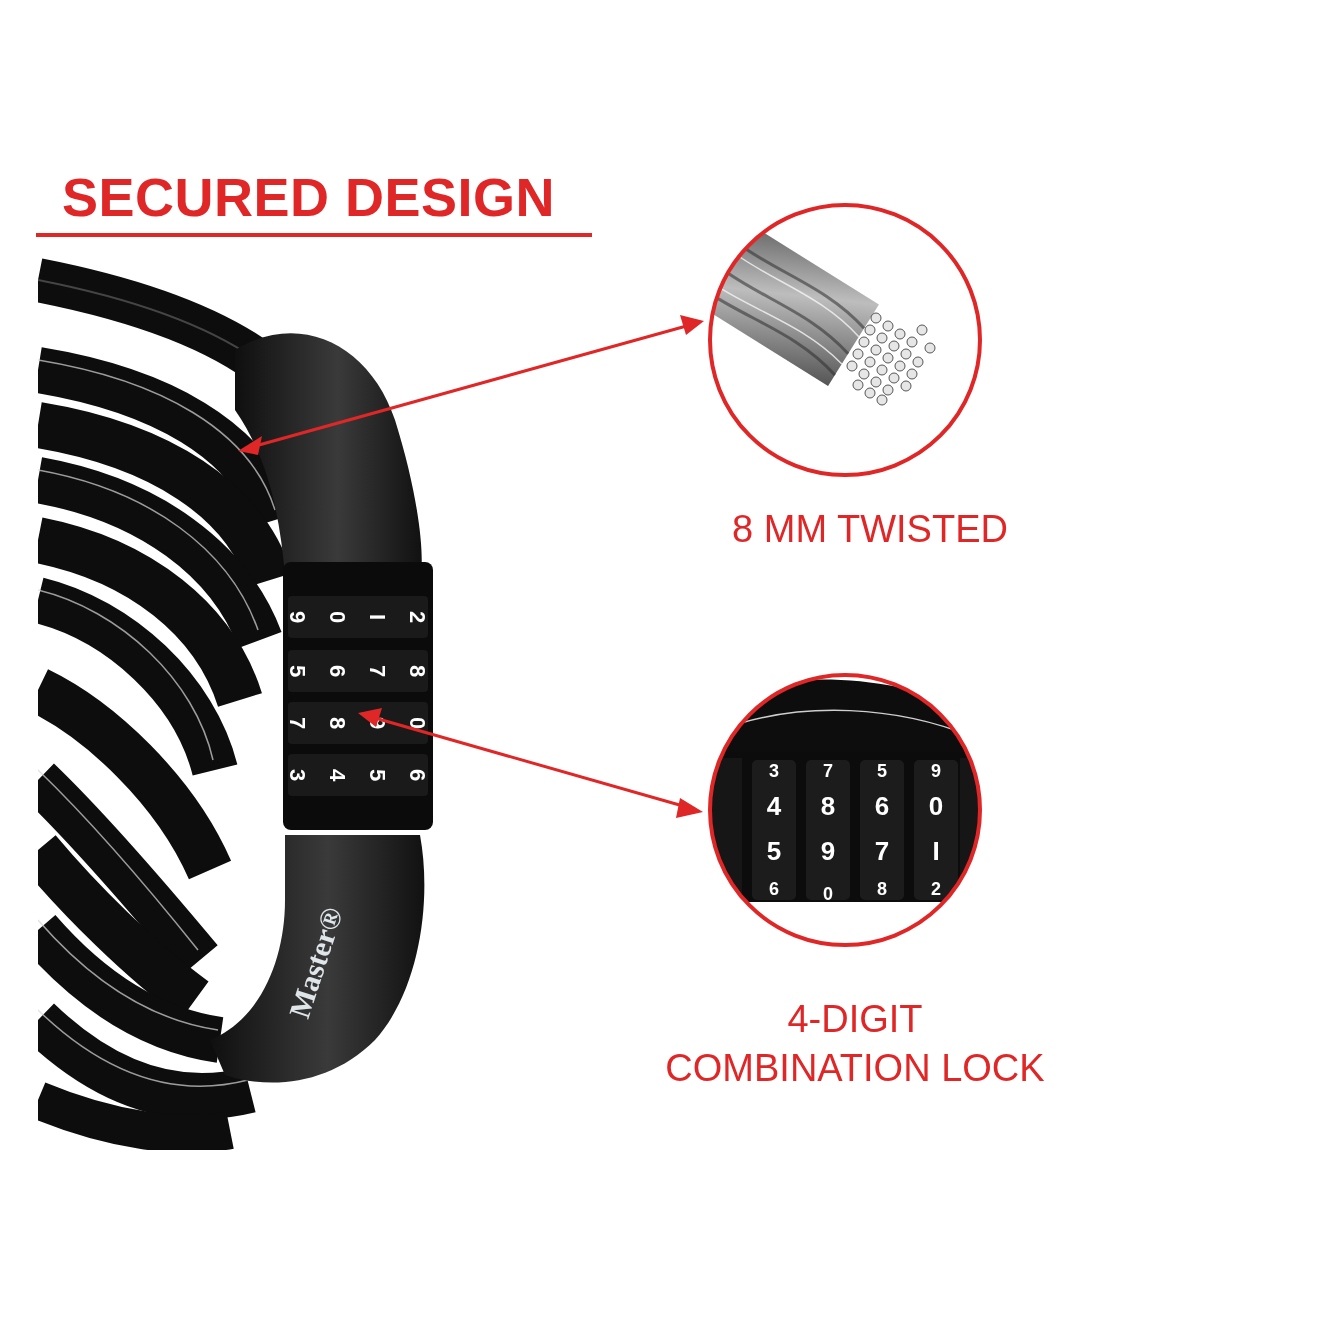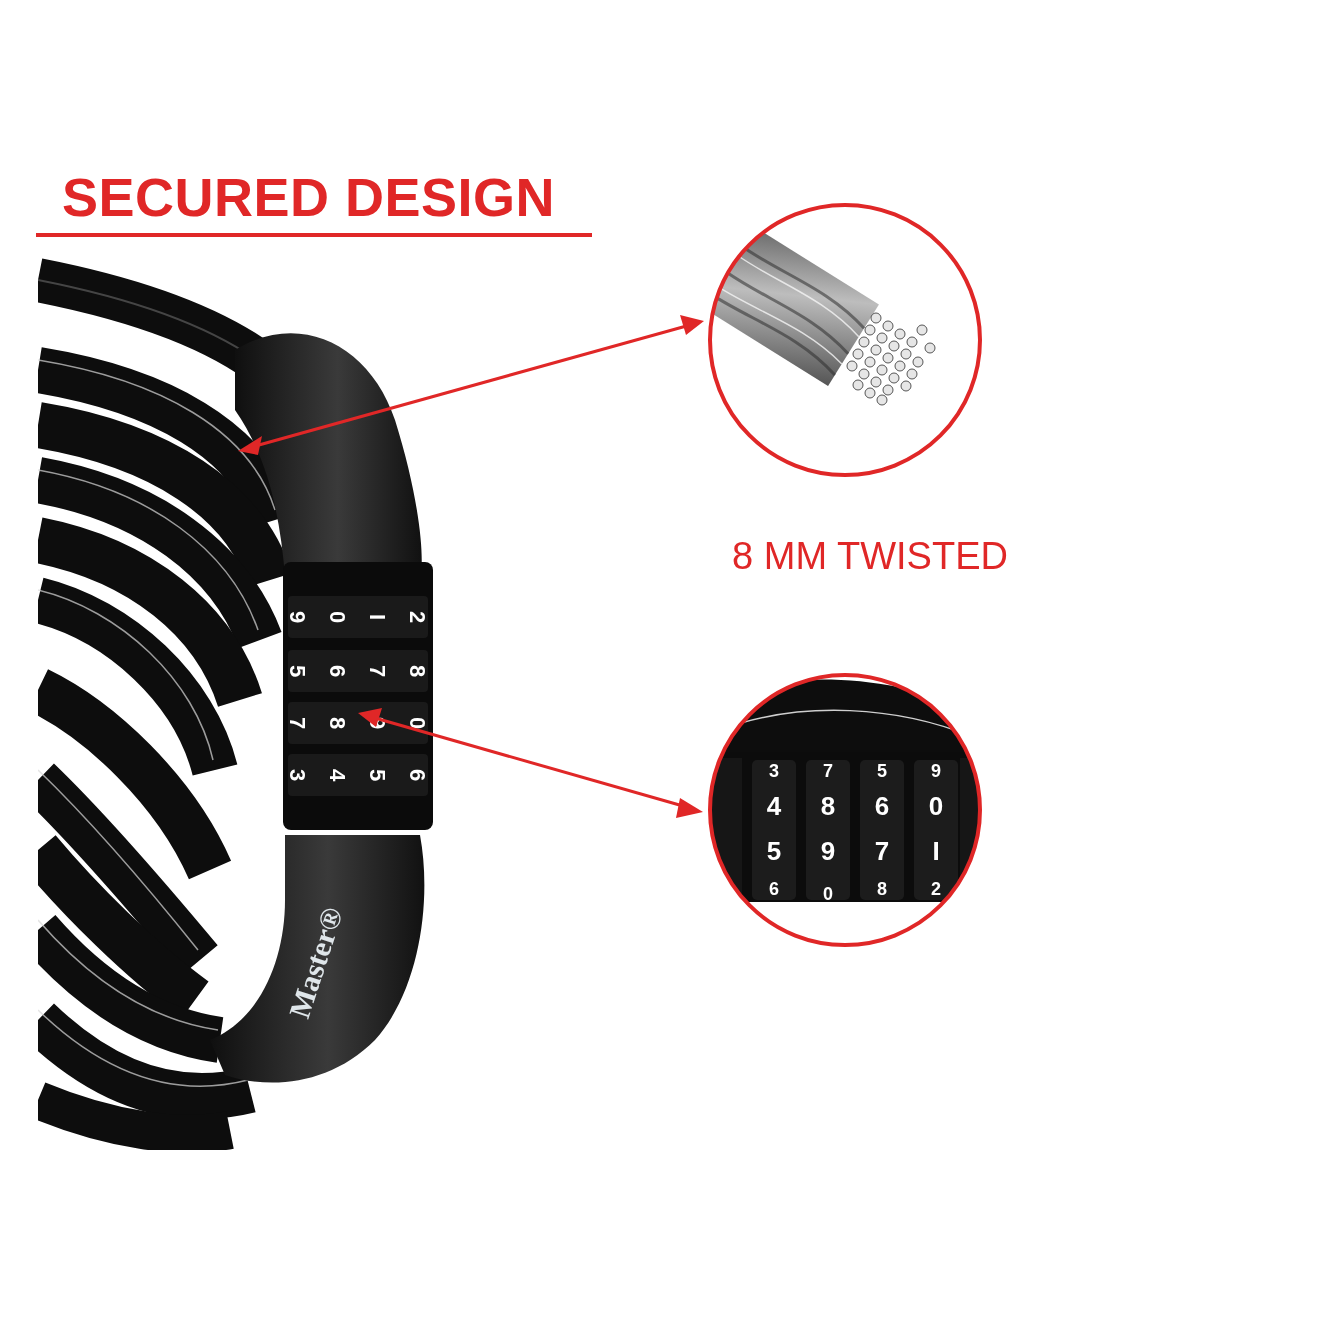--- a/index.html
+++ b/index.html
@@ -1,20 +1,20 @@
 <!DOCTYPE html>
 <html><head>
 <meta charset="utf-8">
 <style>
   html, body { margin: 0; padding: 0; background: #ffffff; }
   body { width: 1330px; height: 1330px; position: relative; overflow: hidden; font-family: "Liberation Sans", sans-serif; }
   .headline { position: absolute; left: 62px; top: 170px; font-size: 54px; font-weight: bold; color: #e02727; letter-spacing: 0.5px; line-height: 1; }
   .headline-rule { position: absolute; left: 36px; top: 233px; width: 556px; height: 4px; background: #e02727; }
   .stage { position: absolute; left: 0; top: 0; width: 1330px; height: 958px; }
-  .callout-label { position: absolute; color: #e02727; font-size: 38px; text-align: center; line-height: 1.3; margin-top: 27px; }
+  .callout-label { position: absolute; color: #e02727; font-size: 38px; text-align: center; line-height: 1.3; }
   .callout-label span { display: block; }
   .label-cable { left: 690px; top: 505px; width: 360px; }
   .label-lock { left: 610px; top: 995px; width: 490px; }
 </style>
 </head>
 <body>
 
 <div class="stage">
 
   <div class="headline">SECURED DESIGN</div>
@@ -203,14 +203,18 @@
         </g>
       </g>
       <circle cx="845" cy="810" r="135" fill="none" stroke="#e02727" stroke-width="4"></circle>
     </g>
   </svg>
 
   <div class="callout-label label-cable">
     <span>8 MM TWISTED</span>
   </div>
 
+  <div class="callout-label label-lock">
+    <span>4-DIGIT</span>
+    <span>COMBINATION LOCK</span>
+  </div>
 
 </div>
 
 </body></html>

